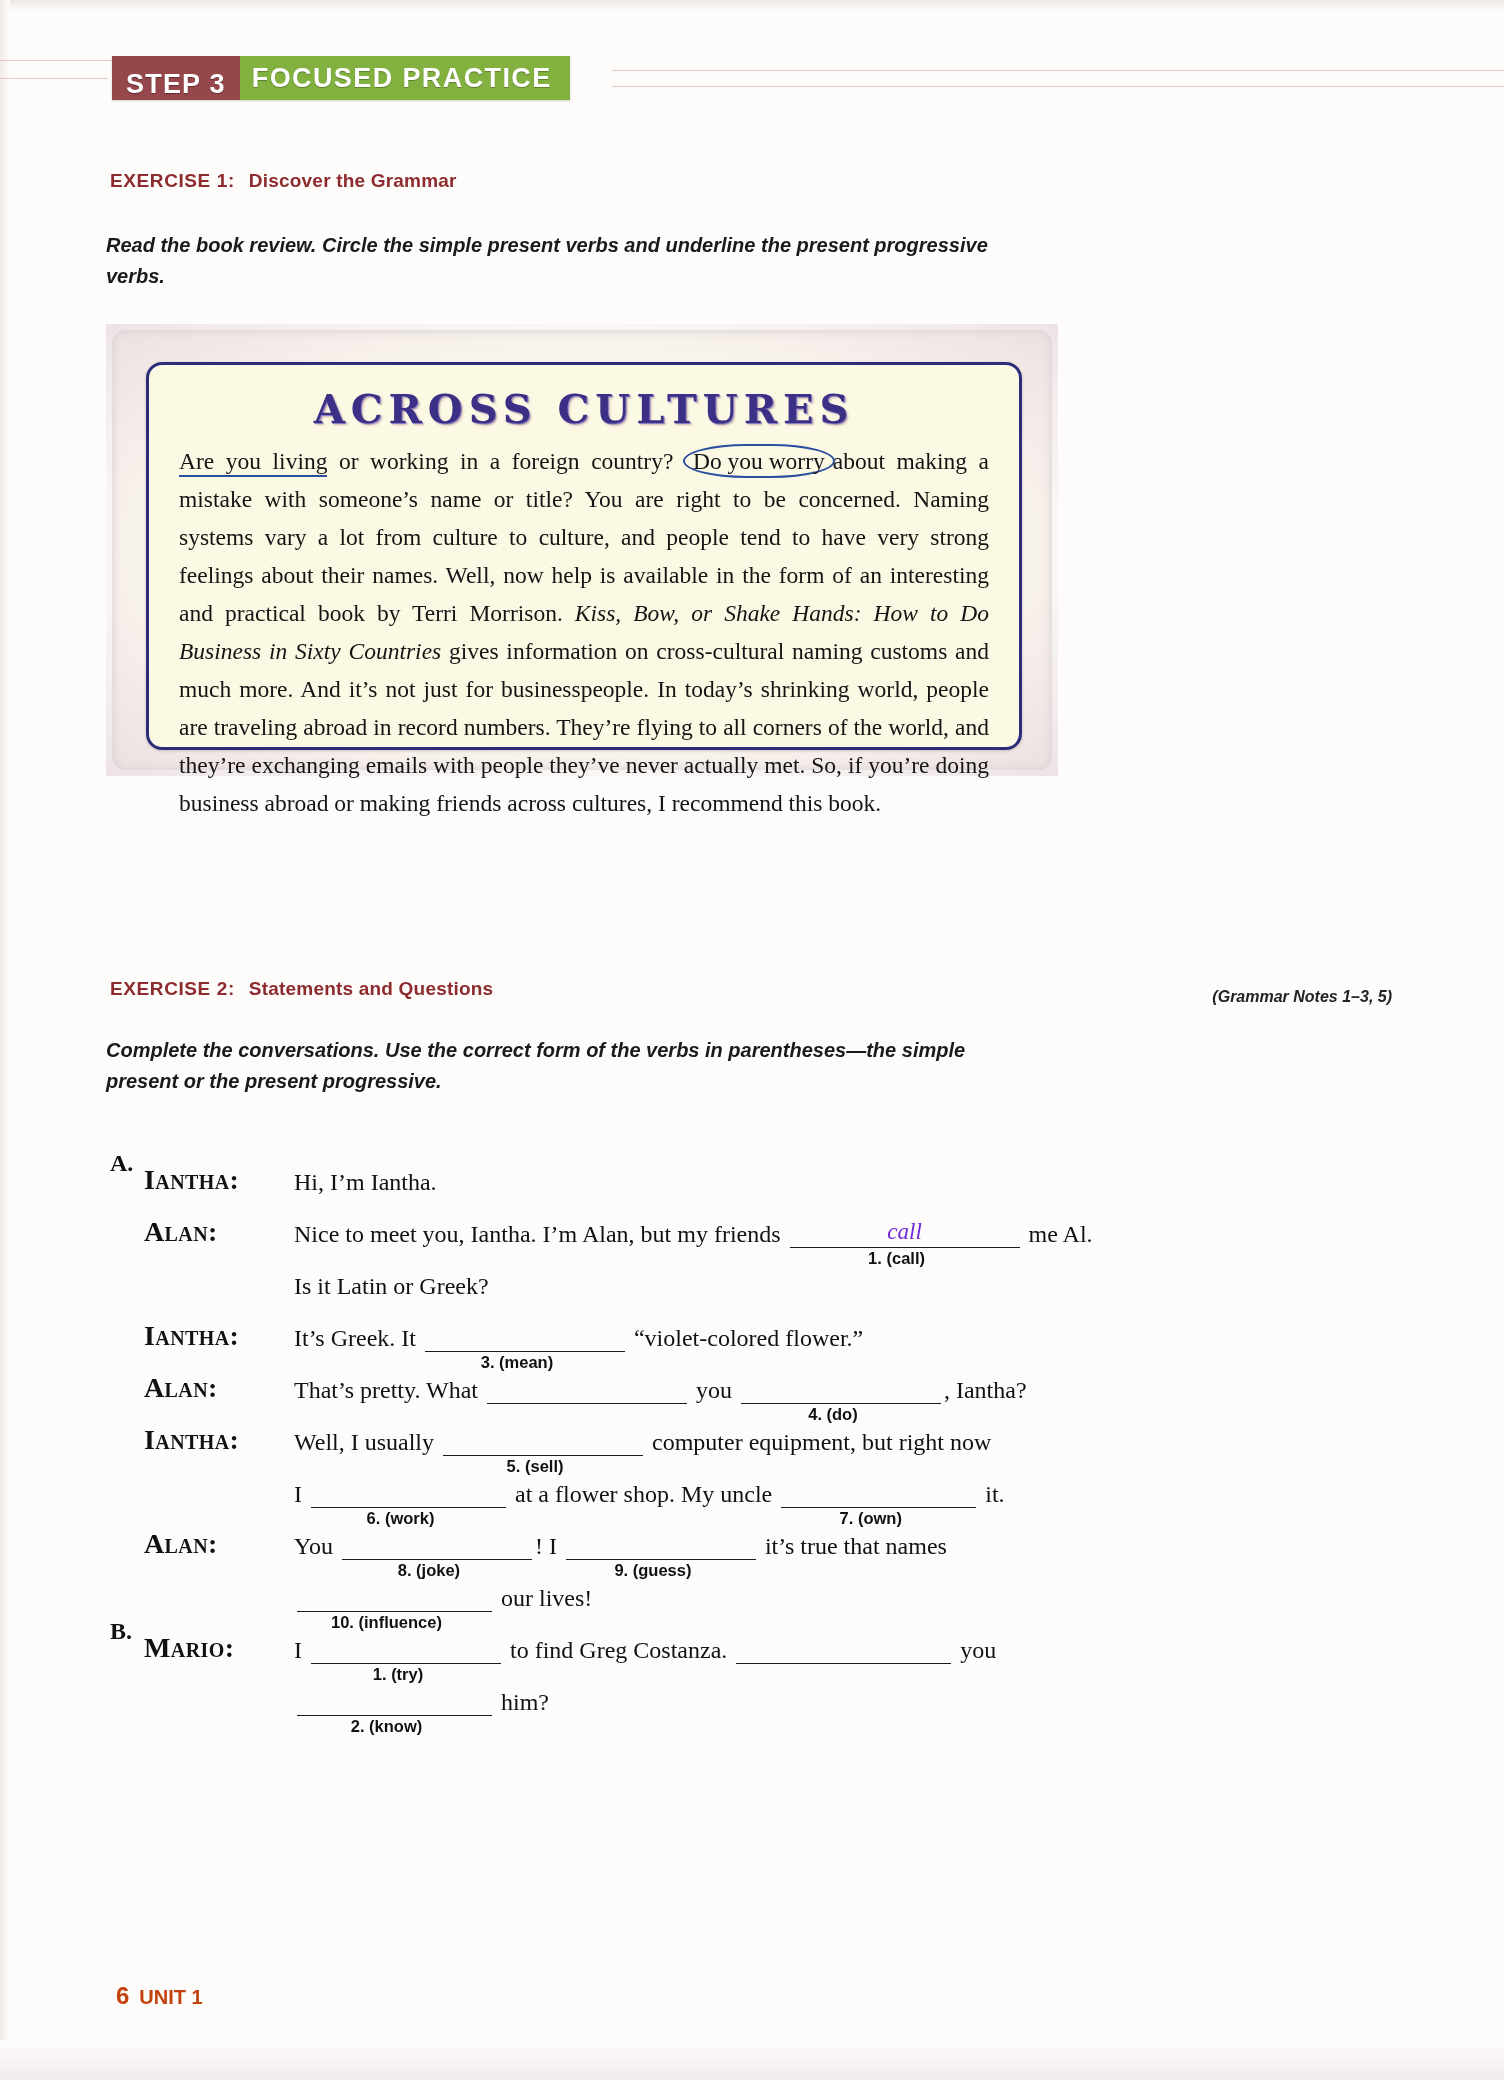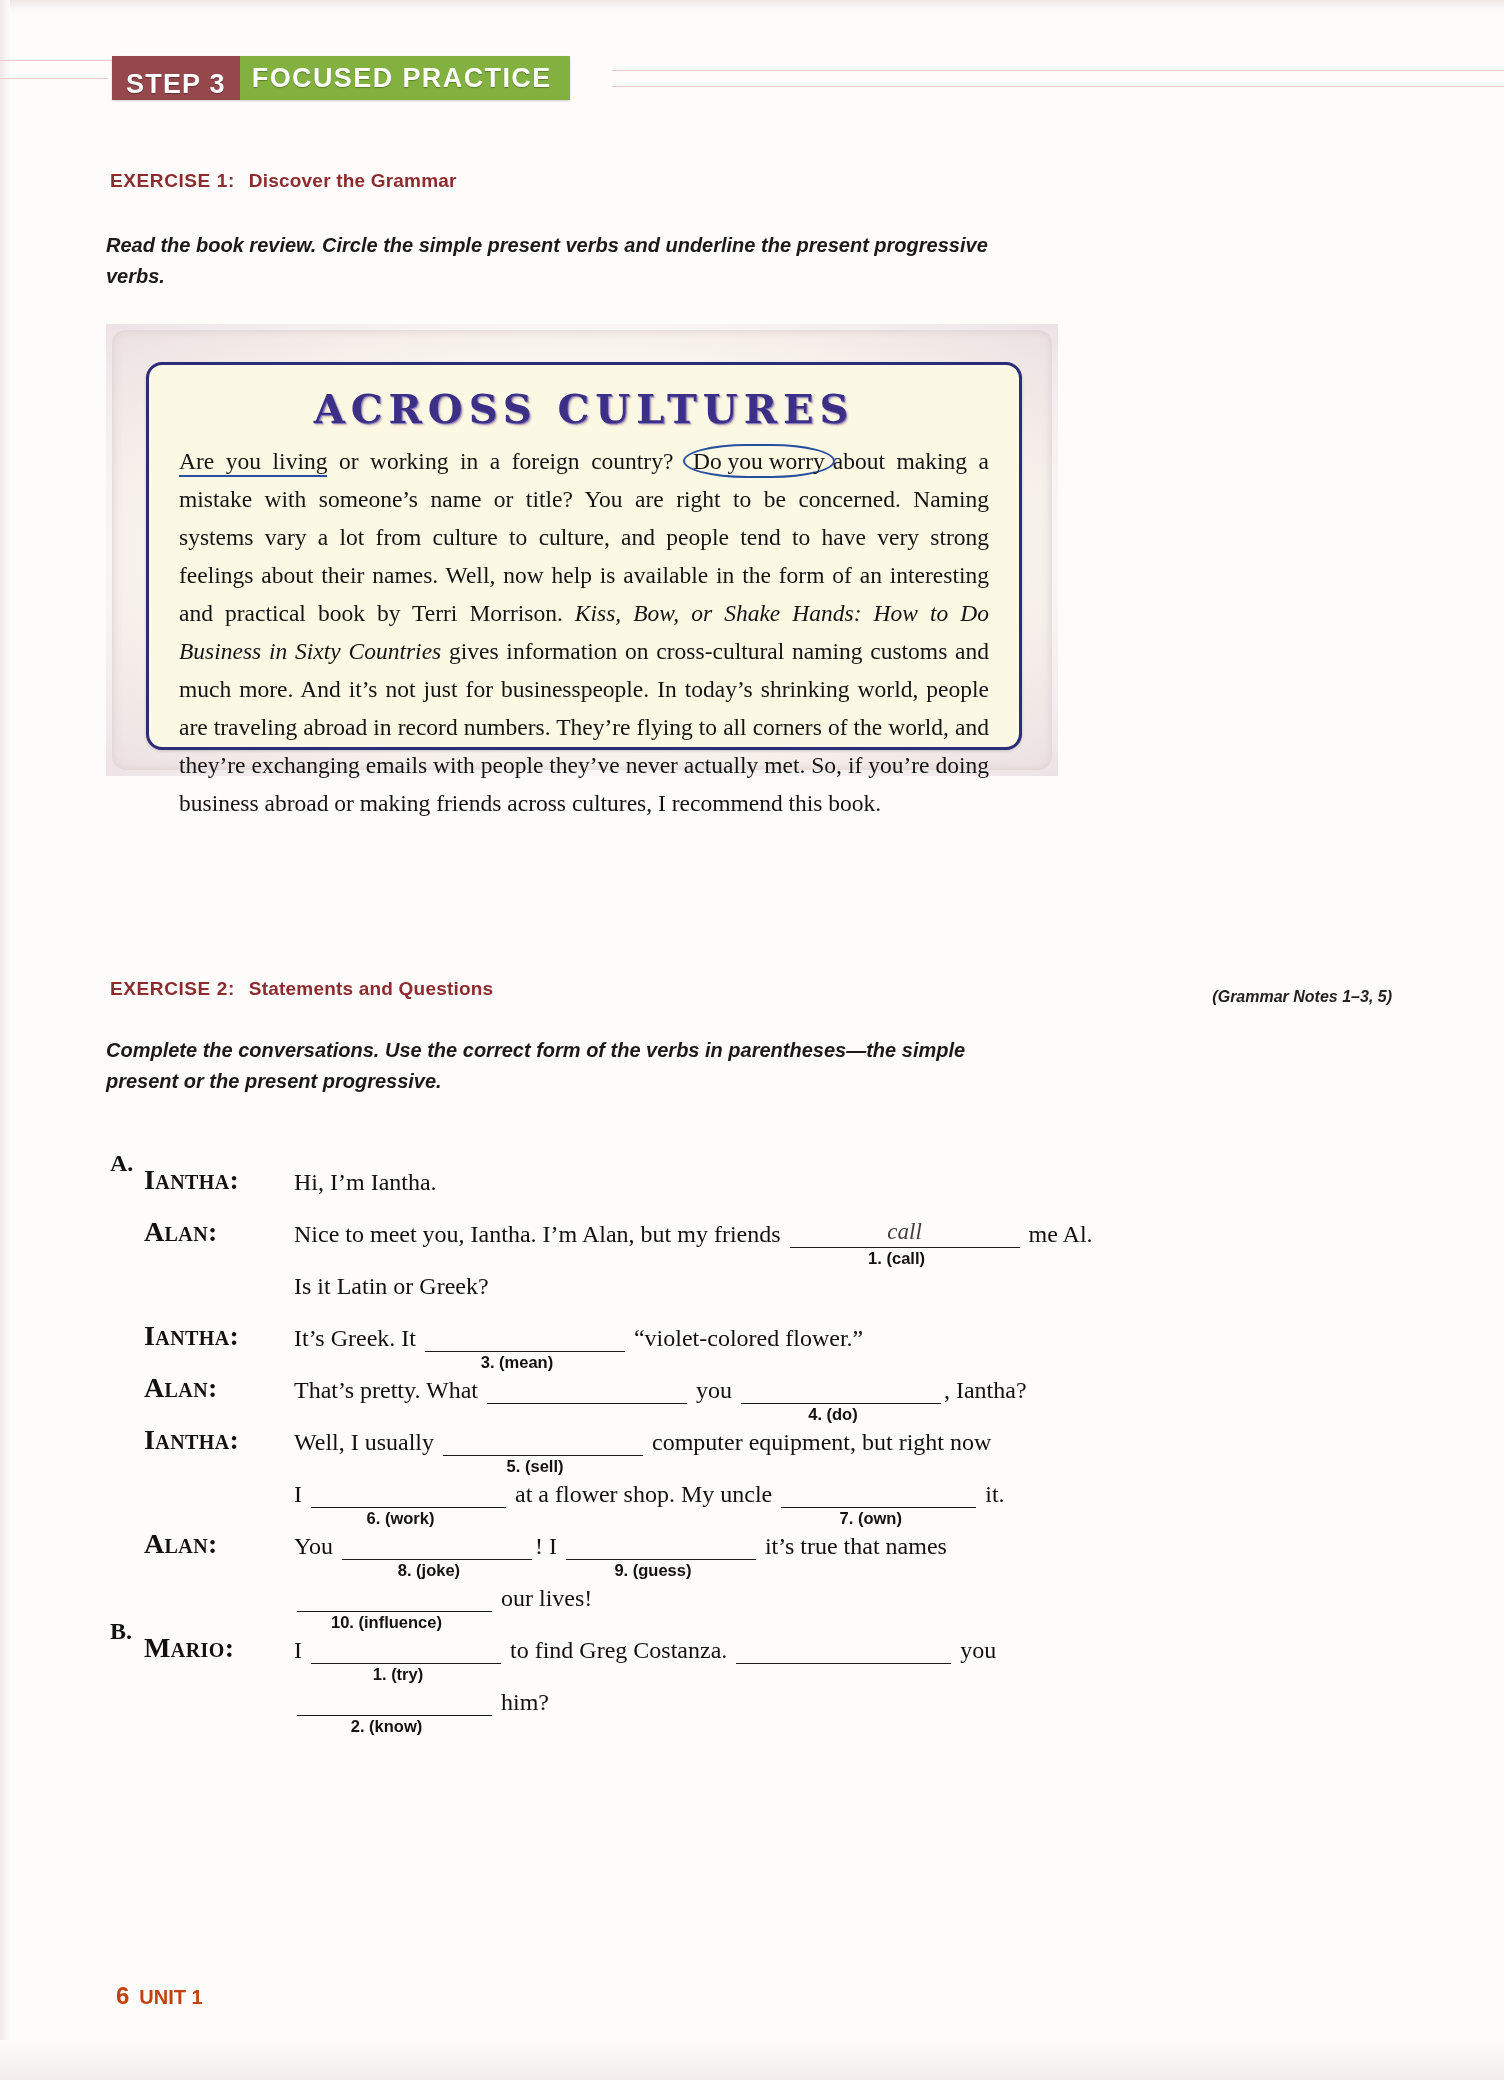--- a/index.html
+++ b/index.html
@@ -227,21 +227,21 @@
     margin: 0 3px;
   }
   .blank .answer {
     position: absolute;
     left: 0; right: 0;
     bottom: 2px;
     text-align: center;
     font-family: "Liberation Serif", serif;
     font-style: italic;
     font-size: 23px;
-    color: #404040;
+    color: #6d28d9;
   }
   .cue {
     position: absolute;
     top: 28px;
     left: 0; right: 16px;
     text-align: center;
     font-family: "Liberation Sans", sans-serif;
     font-weight: bold;
     font-size: 16.5px;
     color: #111;

